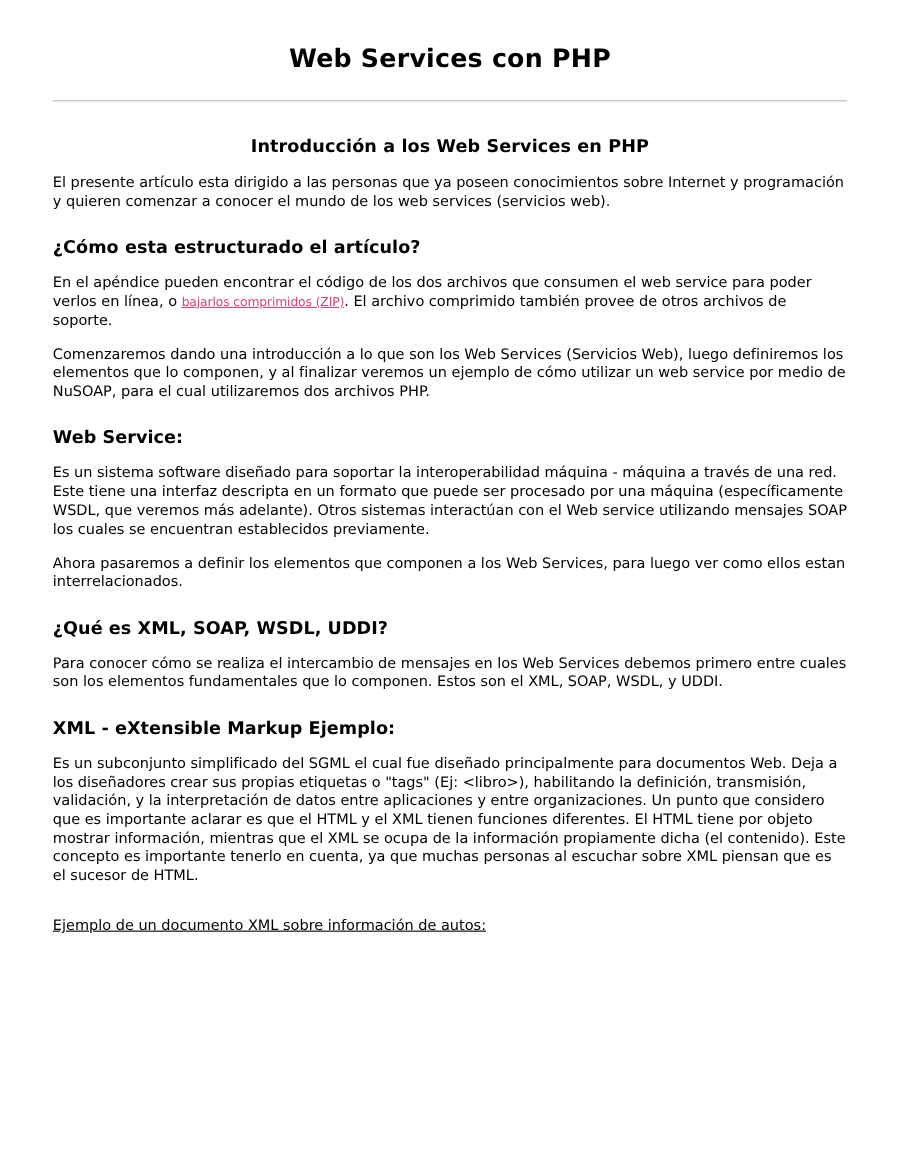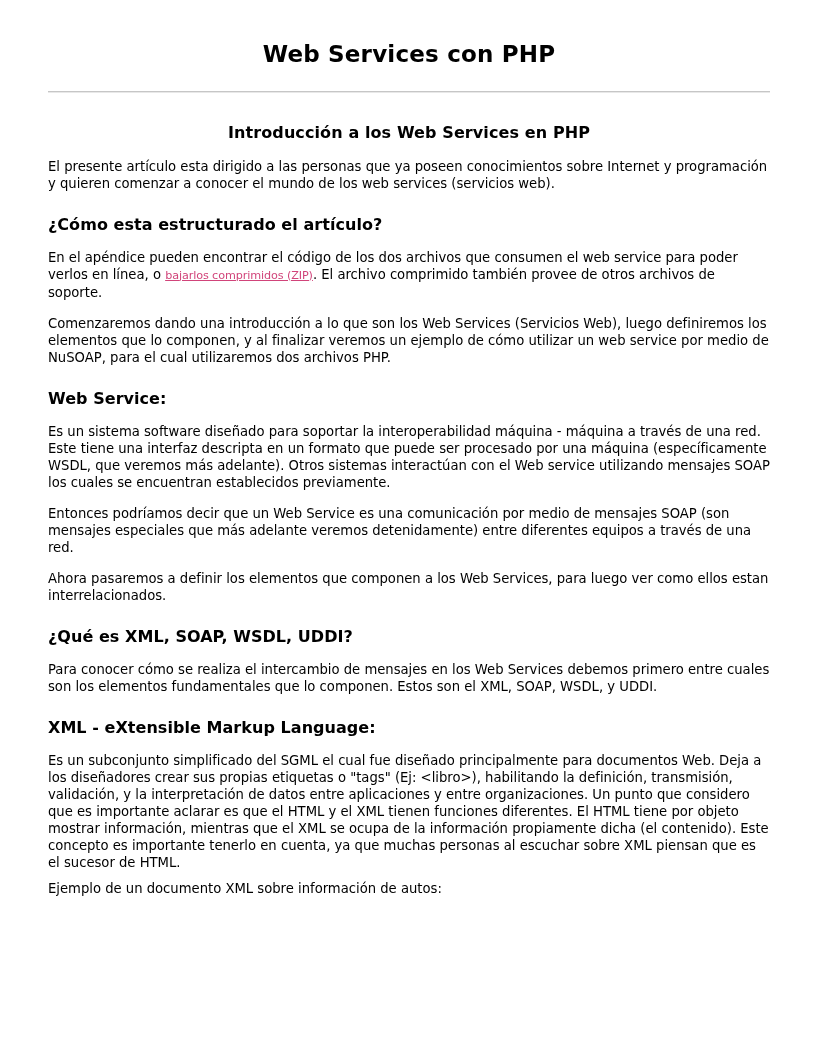--- a/index.html
+++ b/index.html
@@ -62,21 +62,22 @@
   }
   p.para {
     margin: 14px 0 0 0;
     font-size: 13.2px;
     line-height: 17px;
     text-align: left;
     letter-spacing: -0.01px;
     word-spacing: 0px;
   }
   p.para.tight {
-    margin-top: 9px;
+    margin-top: 28px;
+    text-decoration: underline;
   }
   a.inline-link {
     color: #d1447a;
     font-size: 11.2px;
     text-decoration: underline;
     text-decoration-color: #d1447a;
     letter-spacing: -0.1px;
   }
 </style>
 </head>
@@ -98,28 +99,27 @@
     <p class="para"><span>En el apéndice pueden encontrar el código de los dos archivos que consumen el web service para poder verlos en línea, o </span><a class="inline-link" href="#">bajarlos comprimidos (ZIP)</a><span>. El archivo comprimido también provee de otros archivos de soporte.</span></p>
 
     <p class="para">Comenzaremos dando una introducción a lo que son los Web Services (Servicios Web), luego definiremos los elementos que lo componen, y al finalizar veremos un ejemplo de cómo utilizar un web service por medio de NuSOAP, para el cual utilizaremos dos archivos PHP.</p>
 
 
 
     <h3 class="sub-title">Web Service:</h3>
 
     <p class="para">Es un sistema software diseñado para soportar la interoperabilidad máquina - máquina a través de una red. Este tiene una interfaz descripta en un formato que puede ser procesado por una máquina (específicamente WSDL, que veremos más adelante). Otros sistemas interactúan con el Web service utilizando mensajes SOAP los cuales se encuentran establecidos previamente.</p>
 
-    <p class="para">Entonces podríamos decir que un Web Service es una comunicación por medio de mensajes SOAP (son mensajes especiales que más adelante veremos detenidamente) entre diferentes equipos a través de una red.</p>
 
     <p class="para">Ahora pasaremos a definir los elementos que componen a los Web Services, para luego ver como ellos estan interrelacionados.</p>
 
     <h3 class="sub-title">¿Qué es XML, SOAP, WSDL, UDDI?</h3>
 
     <p class="para">Para conocer cómo se realiza el intercambio de mensajes en los Web Services debemos primero entre cuales son los elementos fundamentales que lo componen. Estos son el XML, SOAP, WSDL, y UDDI.</p>
 
-    <h3 class="sub-title">XML - eXtensible Markup Language:</h3>
+    <h3 class="sub-title">XML - eXtensible Markup Ejemplo:</h3>
 
     <p class="para">Es un subconjunto simplificado del SGML el cual fue diseñado principalmente para documentos Web. Deja a los diseñadores crear sus propias etiquetas o "tags" (Ej: &lt;libro&gt;), habilitando la definición, transmisión, validación, y la interpretación de datos entre aplicaciones y entre organizaciones. Un punto que considero que es importante aclarar es que el HTML y el XML tienen funciones diferentes. El HTML tiene por objeto mostrar información, mientras que el XML se ocupa de la información propiamente dicha (el contenido). Este concepto es importante tenerlo en cuenta, ya que muchas personas al escuchar sobre XML piensan que es el sucesor de HTML.</p>
 
     <p class="para tight">Ejemplo de un documento XML sobre información de autos:</p>
 
   </div>
 </div>
 
 </body></html>

